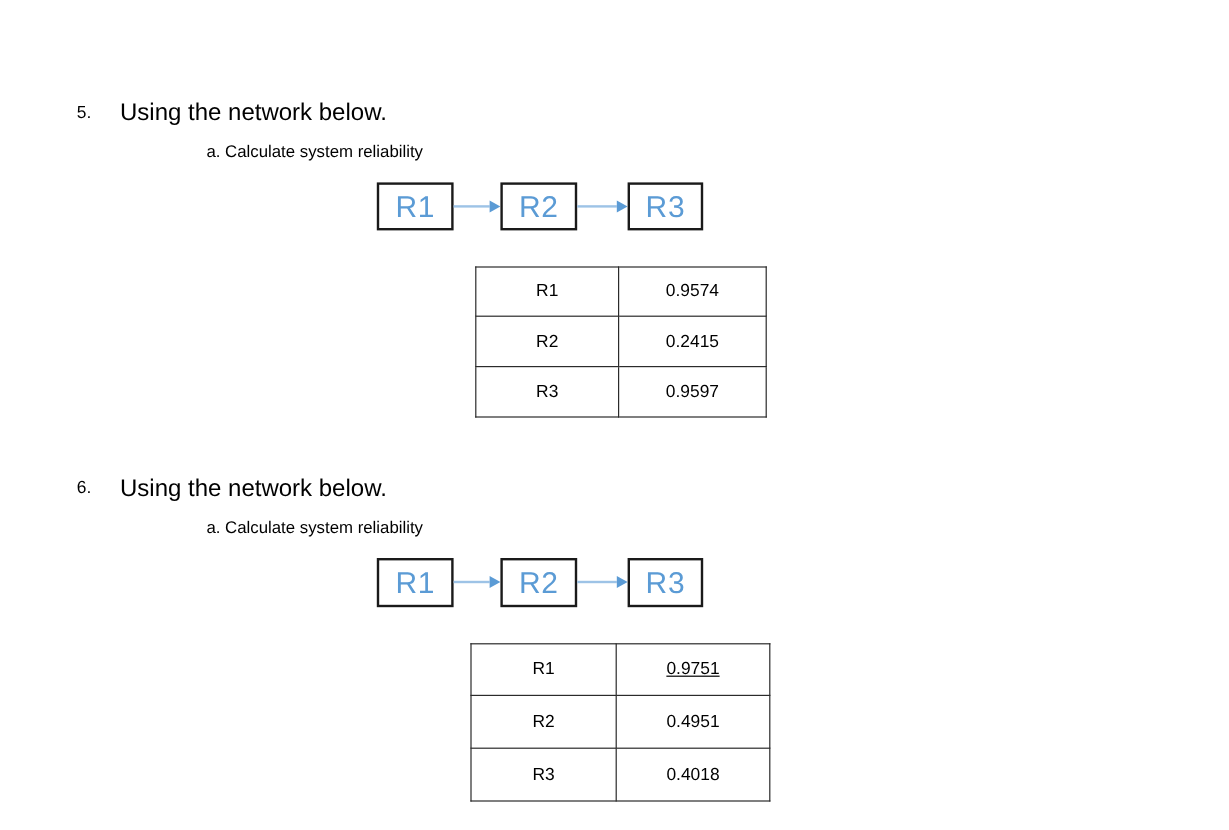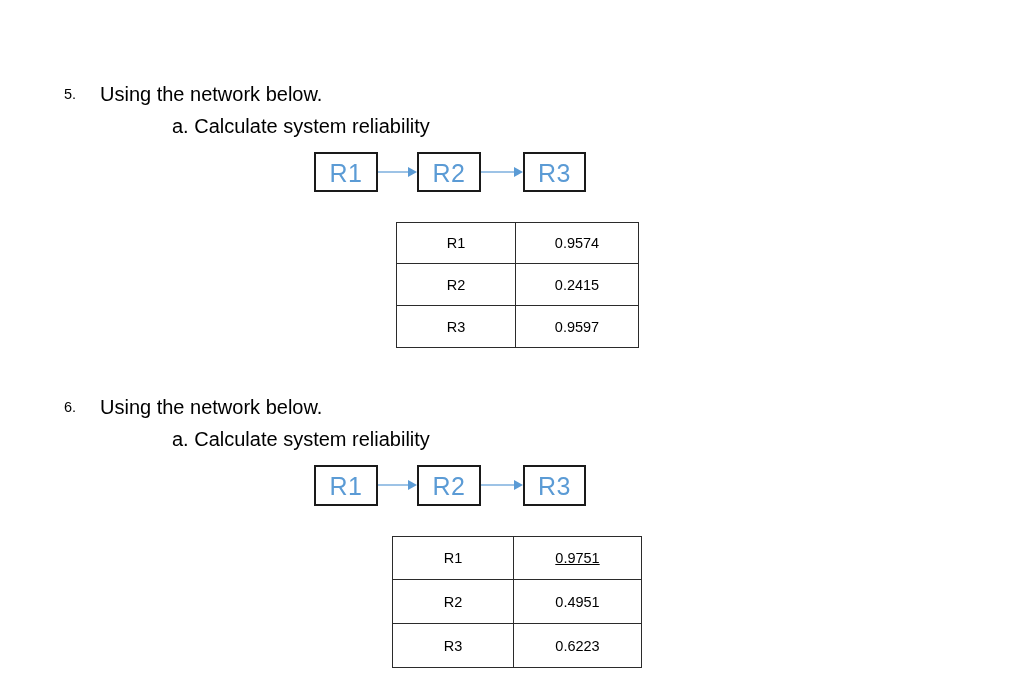--- a/index.html
+++ b/index.html
@@ -44,21 +44,21 @@
     line-height: 24px;
     font-weight: normal;
     color: #000;
     white-space: nowrap;
   }
 
   
   .q-subitem {
     position: absolute;
     left: 172px;
-    font-size: 20px;
+    font-size: 14px;
     line-height: 24px;
     color: #000;
     white-space: nowrap;
   }
 
   
   .rbd {
     position: absolute;
   }
   .rbd-box {
@@ -192,17 +192,17 @@
       <tr>
         <td class="name-cell" style="width:120px; height:42px;">R1</td>
         <td class="value-cell" style="width:127px; height:42px;text-decoration:underline;">0.9751</td>
       </tr>
       <tr>
         <td class="name-cell" style="height:43px;">R2</td>
         <td class="value-cell" style="height:43px;">0.4951</td>
       </tr>
       <tr>
         <td class="name-cell" style="height:43px;">R3</td>
-        <td class="value-cell" style="height:43px;">0.6223</td>
+        <td class="value-cell" style="height:43px;">0.4018</td>
       </tr>
     </tbody>
   </table>
 </div>
 
 </body></html>

